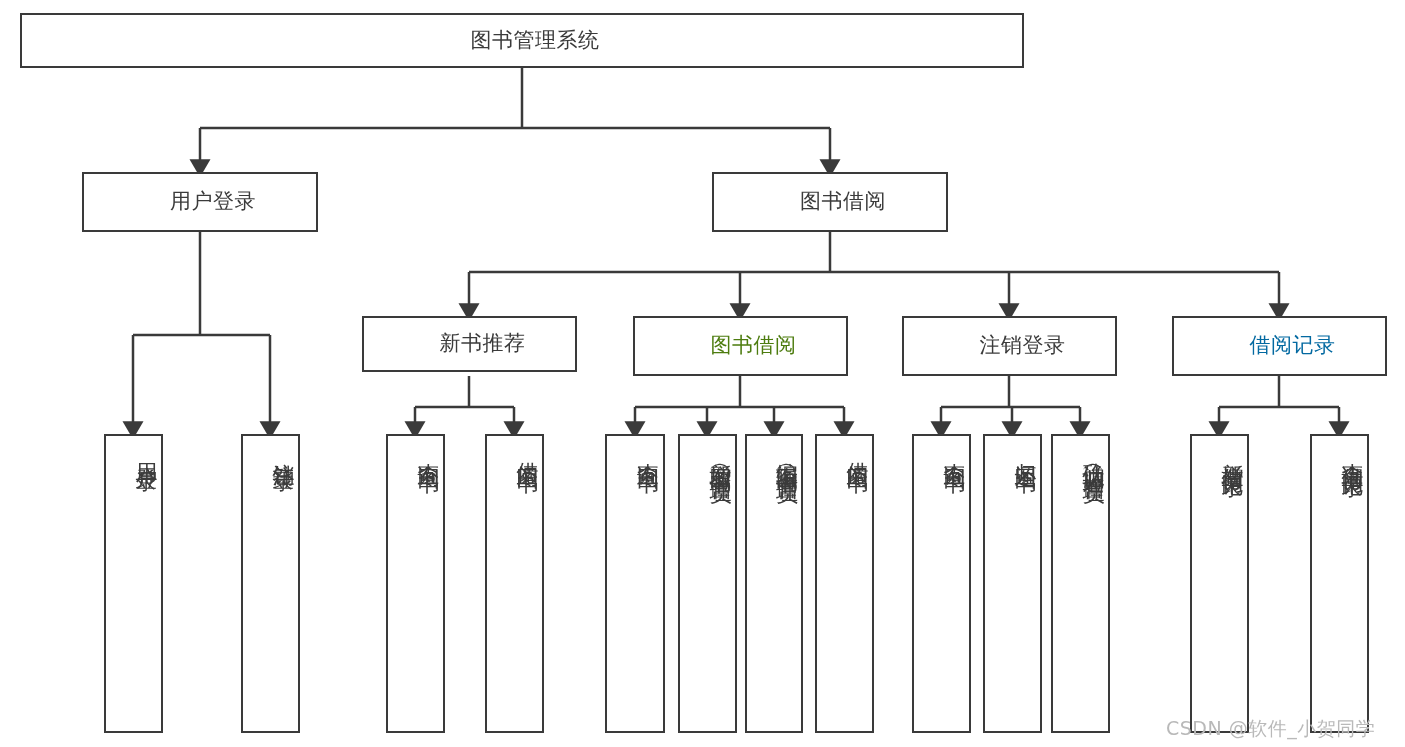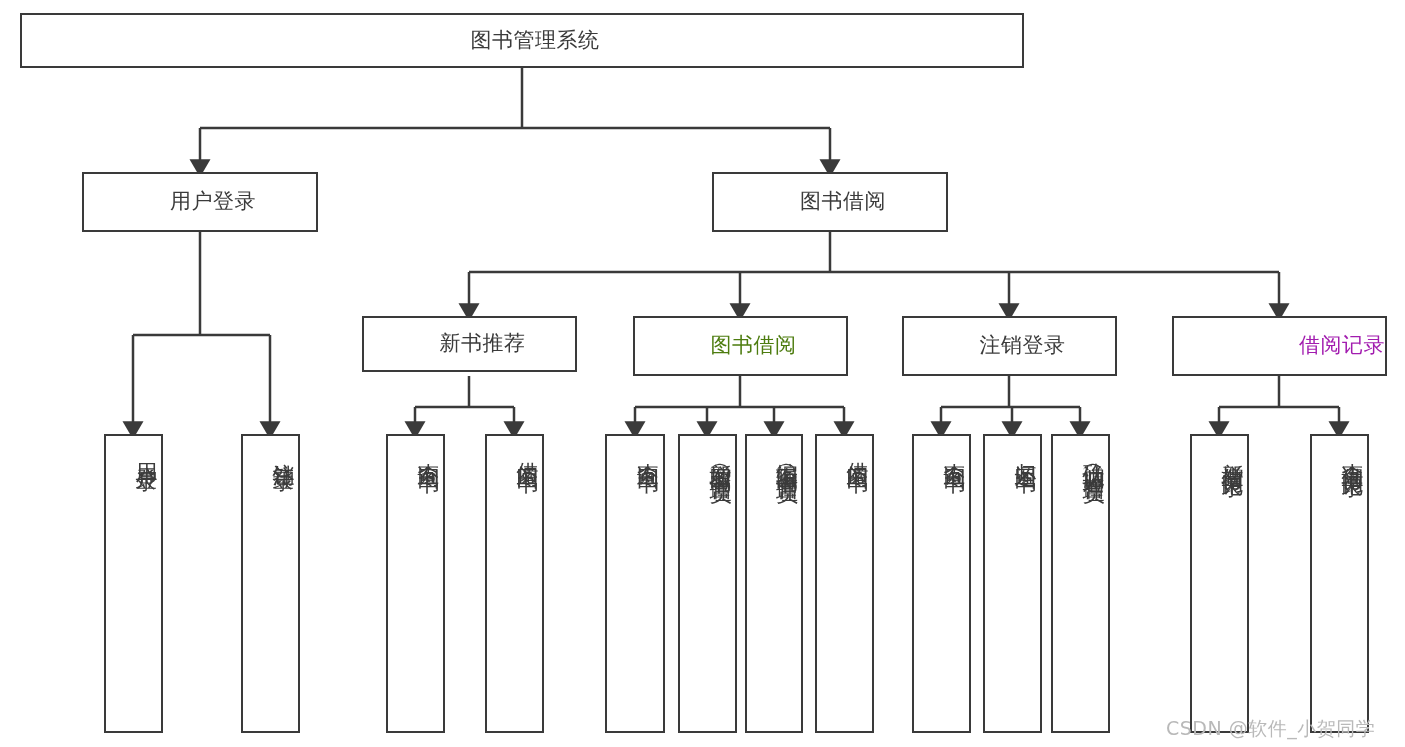--- a/index.html
+++ b/index.html
@@ -126,21 +126,21 @@
       </div>
       <div class="node horiz" style="left: 362px; top: 316px; width: 215px; height: 56px; border-color: rgb(58, 58, 58); background: rgb(255, 255, 255); color: rgb(59, 59, 59);">
         <span class="node-label">新书推荐</span>
       </div>
       <div class="node horiz" style="left: 633px; top: 316px; width: 215px; height: 60px; border-color: rgb(58, 58, 58); background: rgb(255, 255, 255); color: #4d7c0f;">
         <span class="node-label">图书借阅</span>
       </div>
       <div class="node horiz" style="left: 902px; top: 316px; width: 215px; height: 60px; border-color: rgb(58, 58, 58); background: rgb(255, 255, 255); color: rgb(59, 59, 59);">
         <span class="node-label">注销登录</span>
       </div>
-      <div class="node horiz" style="left: 1172px; top: 316px; width: 215px; height: 60px; border-color: rgb(58, 58, 58); background: rgb(255, 255, 255); color: #a21caf; justify-content: flex-end;">
+      <div class="node horiz" style="left: 1172px; top: 316px; width: 215px; height: 60px; border-color: rgb(58, 58, 58); background: rgb(255, 255, 255); color: #0369a1;">
         <span class="node-label">借阅记录</span>
       </div>
       <div class="node vert" style="left: 104px; top: 434px; width: 59px; height: 299px; border-color: rgb(58, 58, 58); background: rgb(255, 255, 255); color: rgb(59, 59, 59);">
         <span class="node-label">用户登录</span>
       </div>
       <div class="node vert" style="left: 241px; top: 434px; width: 59px; height: 299px; border-color: rgb(58, 58, 58); background: rgb(255, 255, 255); color: rgb(59, 59, 59);">
         <span class="node-label">注销登录</span>
       </div>
       <div class="node vert" style="left: 386px; top: 434px; width: 59px; height: 299px; border-color: rgb(58, 58, 58); background: rgb(255, 255, 255); color: rgb(59, 59, 59);">
         <span class="node-label">查询图书</span>

